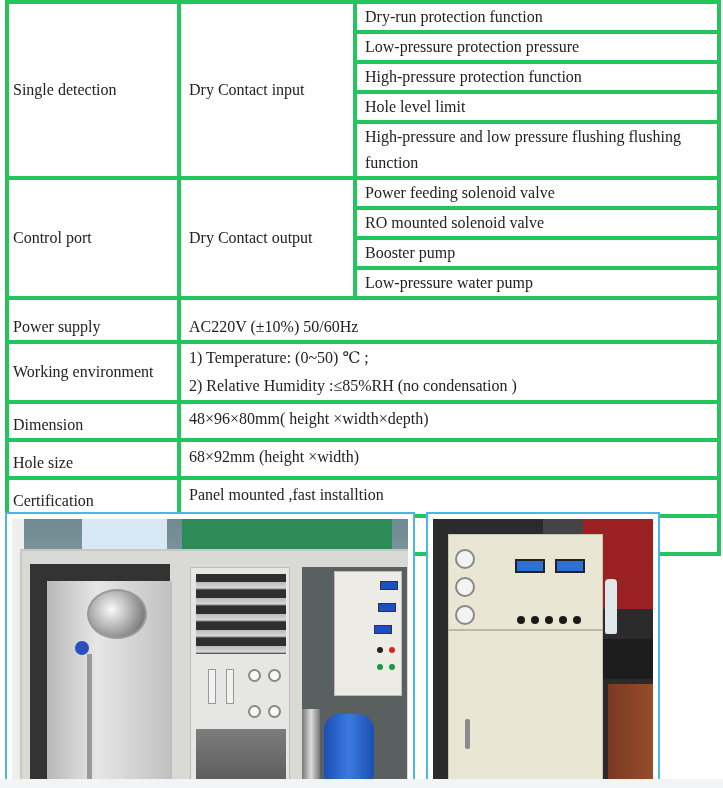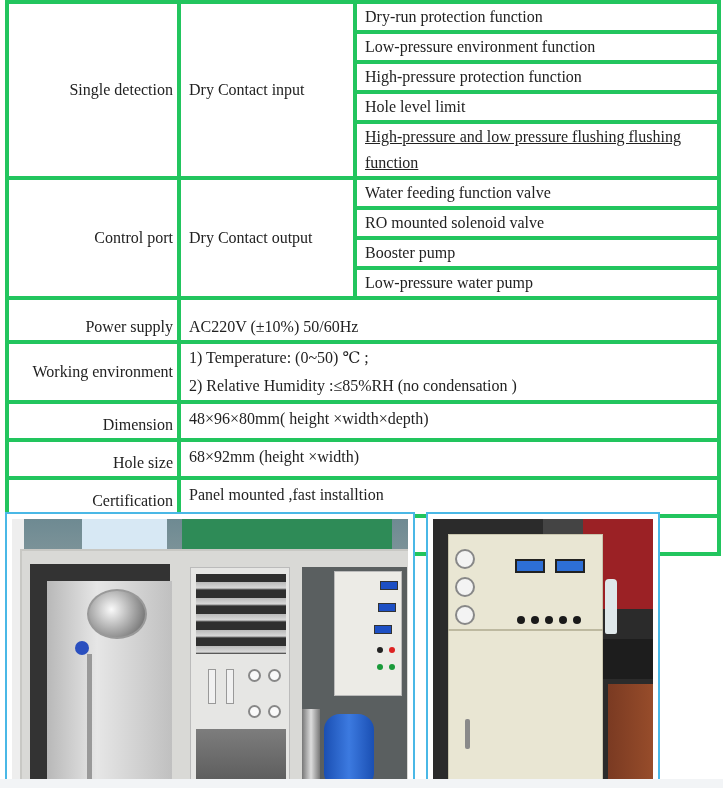--- a/index.html
+++ b/index.html
@@ -11,24 +11,24 @@
       border-collapse: collapse; table-layout: fixed;
       font-size: 16px;
     }
     .spec-table td {
       border: 4px solid #22c55e;
       padding: 0 8px;
       vertical-align: middle;
       line-height: 26px;
       white-space: nowrap;
     }
-    .spec-table td.label { text-align: right; padding: 0 4px; }
+    .spec-table td.label { text-align: left; padding: 0 4px; }
     .spec-table td.sub { text-align: left; }
     .spec-table td.item { height: 27px; }
-    .spec-table td.item-2line { height: 54px; line-height: 26px; white-space: normal; text-decoration: underline; }
+    .spec-table td.item-2line { height: 54px; line-height: 26px; white-space: normal; }
     .spec-table td.value { text-align: left; }
     .spec-table td.env-value { line-height: 28px; }
     .spec-table tr.r-power td { height: 35px; padding-top: 14px; }
     .spec-table tr.r-env td { height: 58px; }
     .spec-table tr.r-dim td { height: 35px; }
     .spec-table tr.r-hole td { height: 34px; }
     .spec-table tr.r-inst td { height: 35px; }
     .spec-table tr.r-cert td { height: 33px; }
     .spec-table tr.r-dim td.label,
     .spec-table tr.r-hole td.label,
@@ -93,36 +93,36 @@
 <body>
 
 <table class="spec-table">
   <tbody>
     <tr>
       <td class="label" rowspan="5" style="width:172px">Single detection</td>
       <td class="sub" rowspan="5" style="width:176px">Dry Contact input</td>
       <td class="item">Dry-run protection function</td>
     </tr>
     <tr>
-        <td class="item">Low-pressure environment function</td>
+        <td class="item">Low-pressure protection pressure</td>
       </tr>
     <tr>
         <td class="item">High-pressure protection function</td>
       </tr>
     <tr>
         <td class="item">Hole level limit</td>
       </tr>
     <tr>
         <td class="item-2line">High-pressure and low pressure flushing flushing function</td>
       </tr>
 
     <tr>
       <td class="label" rowspan="4">Control port</td>
       <td class="sub" rowspan="4">Dry Contact output</td>
-      <td class="item">Water feeding function valve</td>
+      <td class="item">Power feeding solenoid valve</td>
     </tr>
     <tr>
         <td class="item">RO mounted solenoid valve</td>
       </tr>
     <tr>
         <td class="item">Booster pump</td>
       </tr>
     <tr>
         <td class="item">Low-pressure water pump</td>
       </tr>

